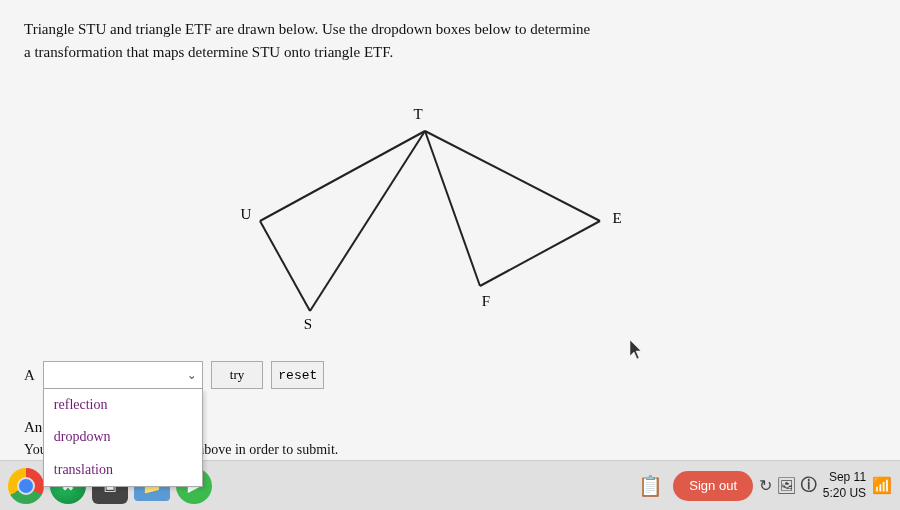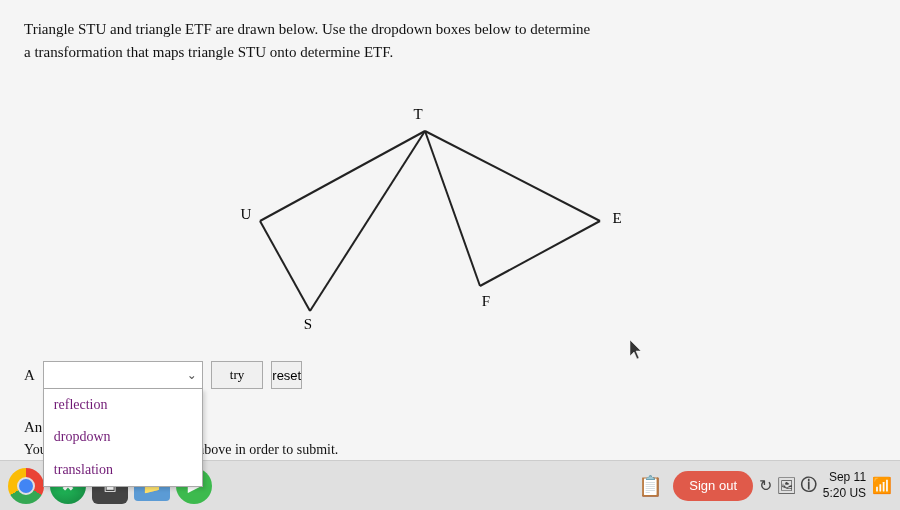--- a/index.html
+++ b/index.html
@@ -85,26 +85,26 @@
       padding: 3px 18px;
       border: 1px solid #aaa;
       background: #f0f0f0;
       font-size: 13px;
       cursor: pointer;
       font-family: Georgia, serif;
       height: 28px;
     }
 
     .btn-reset {
-      padding: 3px 0;
+      padding: 3px 6px;
       border: 1px solid #aaa;
       background: #f0f0f0;
       font-size: 13px;
       cursor: pointer;
-      font-family: Liberation Sans, sans-serif;
+      font-family: Liberation Mono, monospace;
       height: 28px;
     }
 
     
     .dropdown-open-overlay {
       position: absolute;
       top: 28px;
       left: 0;
       width: 160px;
       background: #fff;
@@ -240,21 +240,21 @@
       z-index: 100;
     }
   </style>
 </head>
 <body>
 
 <div class="main-content">
 
   <div class="question-text">
     <span>Triangle STU and triangle ETF are drawn below. Use the dropdown boxes below to determine</span><br>
-    <span>a transformation that maps triangle STU onto determine ETF.</span>
+    <span>a transformation that maps determine STU onto triangle ETF.</span>
   </div>
 
   <div class="diagram-area">
     <svg width="560" height="260" viewBox="0 0 560 260">
 
       <line x1="90" y1="130" x2="255" y2="40" stroke="#222" stroke-width="2"></line>
       <line x1="255" y1="40" x2="140" y2="220" stroke="#222" stroke-width="2"></line>
       <line x1="140" y1="220" x2="90" y2="130" stroke="#222" stroke-width="2"></line>
 
       <line x1="255" y1="40" x2="430" y2="130" stroke="#222" stroke-width="2"></line>

